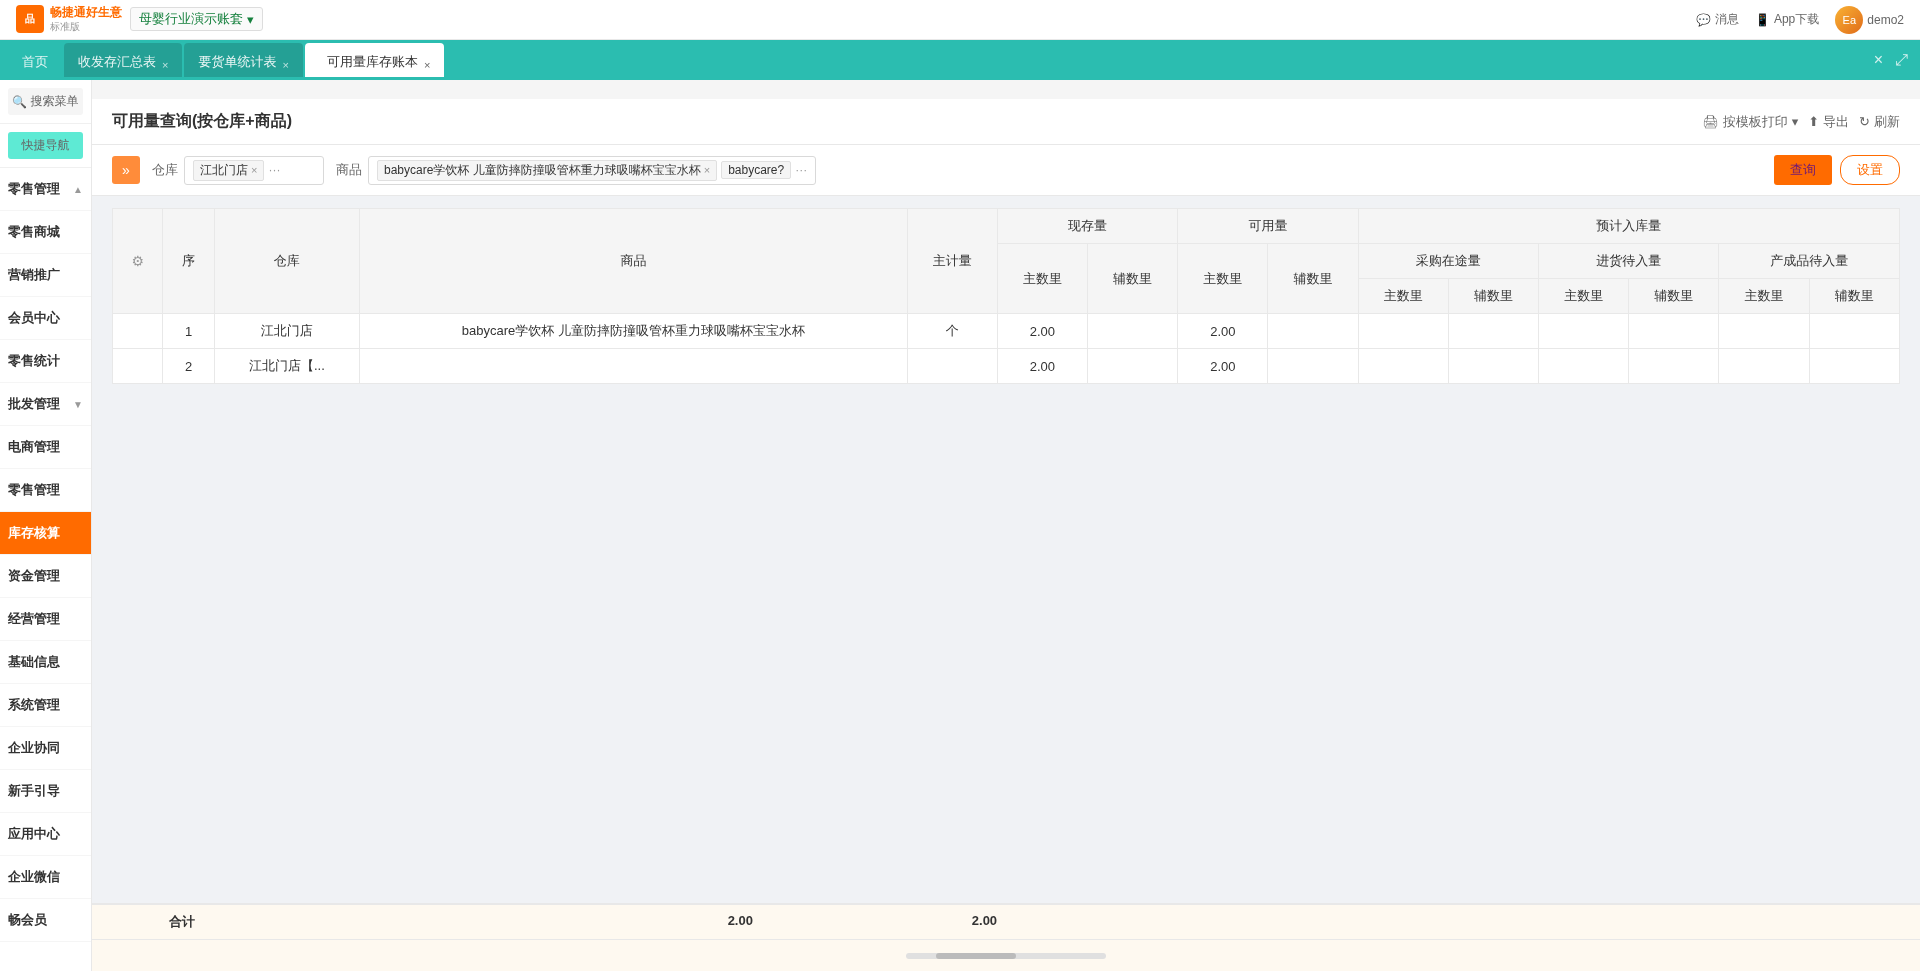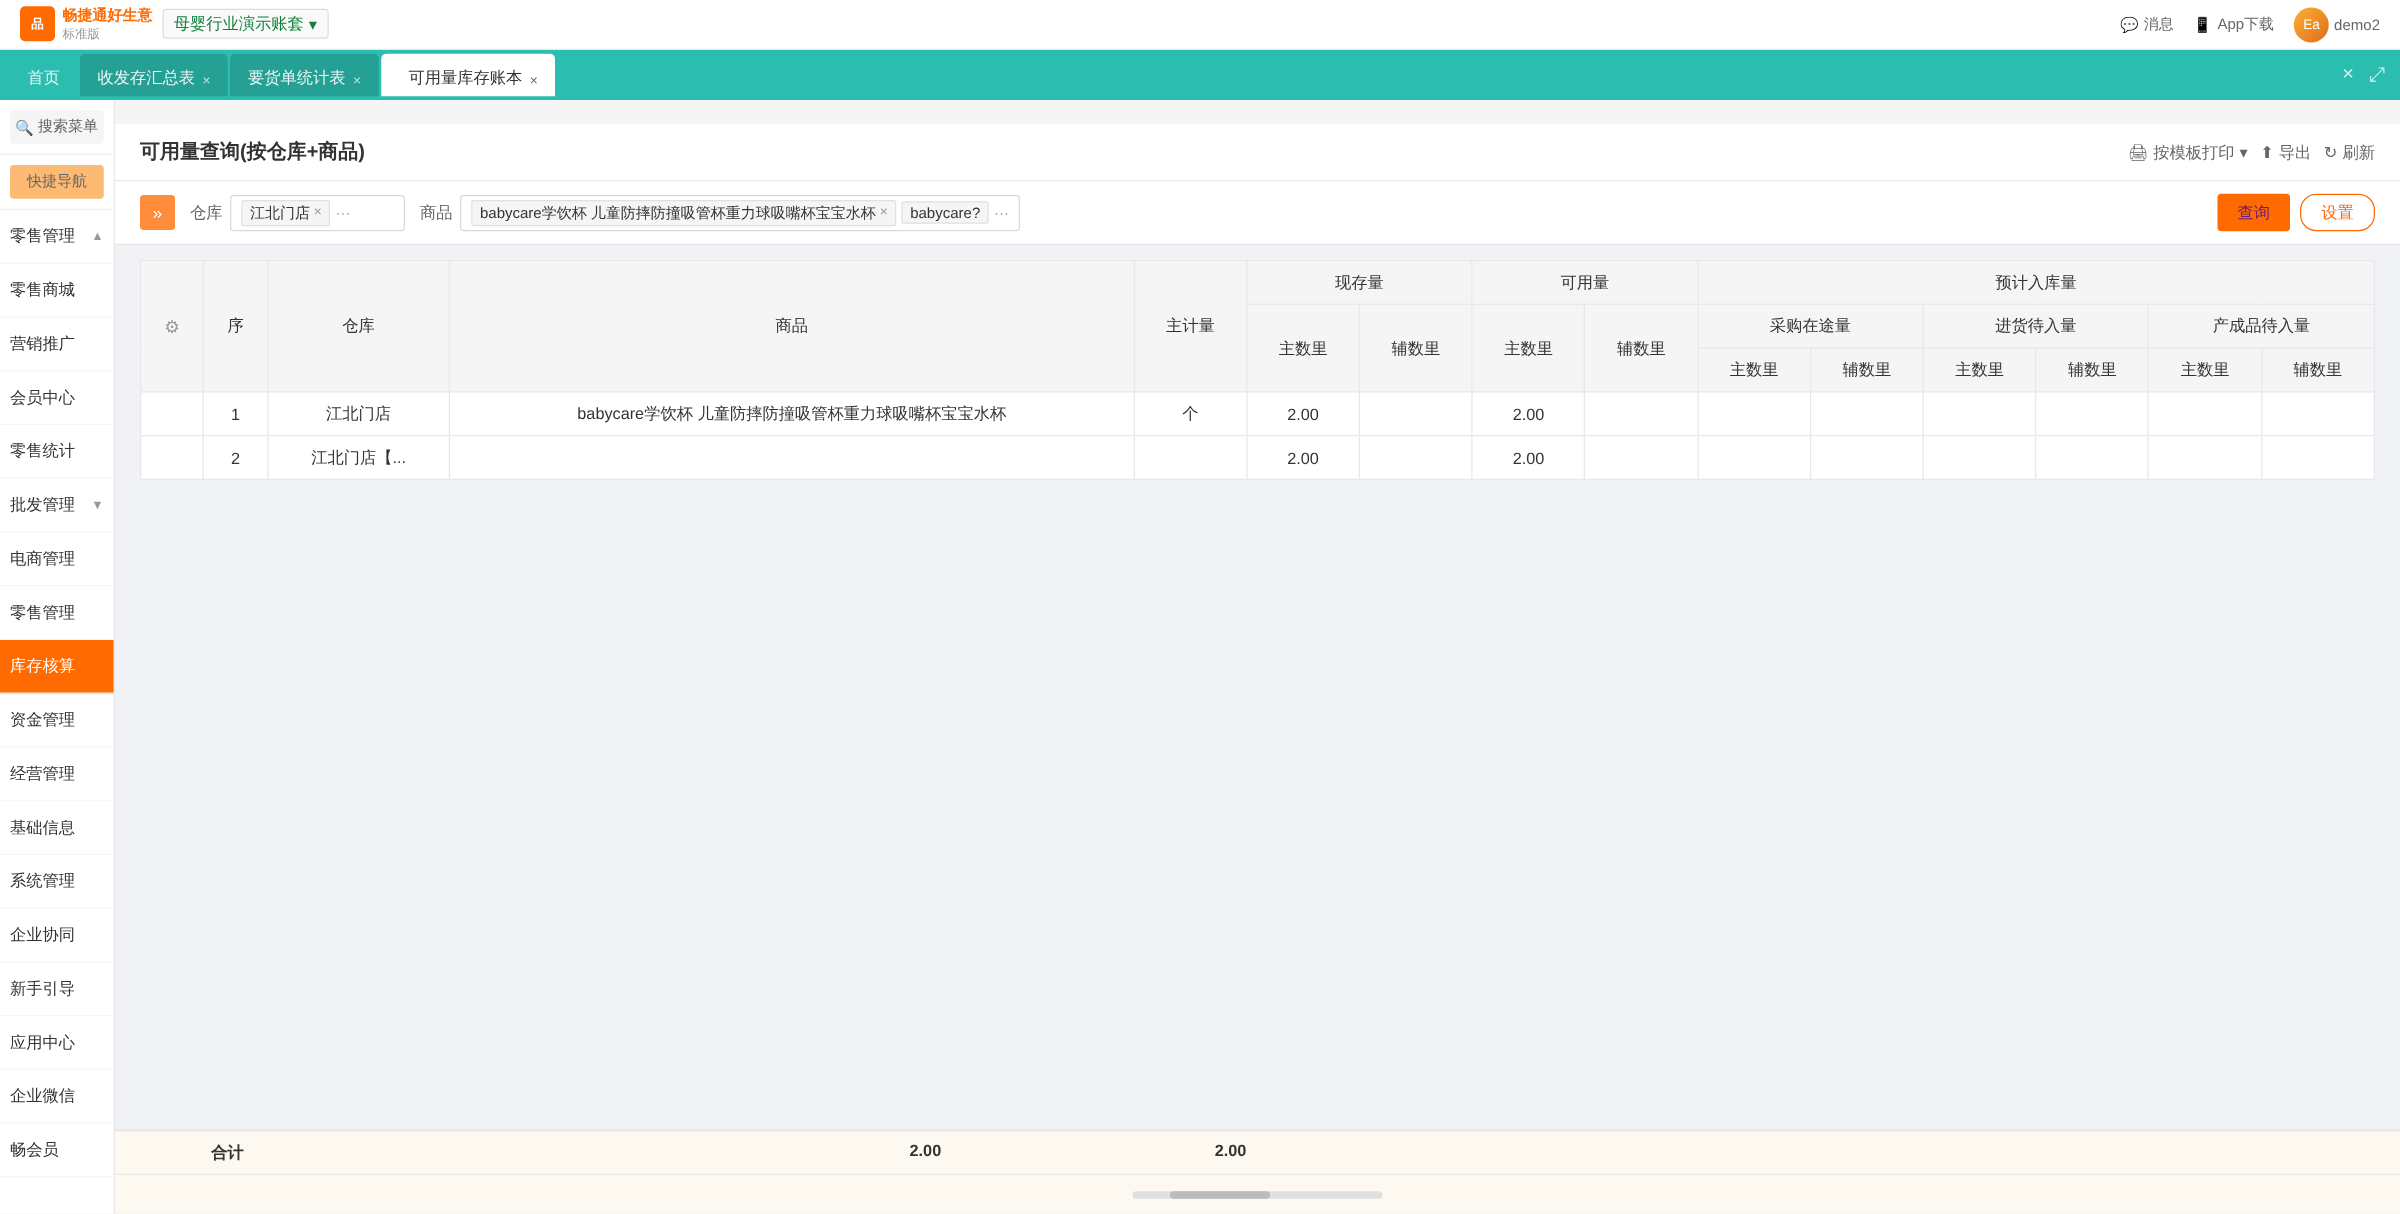--- a/index.html
+++ b/index.html
@@ -69,30 +69,31 @@
       background: #fff;
       border-right: 1px solid #e8e8e8;
       display: flex;
       flex-direction: column;
       flex-shrink: 0;
       overflow-y: auto;
     }
     .sidebar-search { padding: 8px; border-bottom: 1px solid #f0f0f0; }
     .sidebar-search-btn { width: 100%; padding: 5px 0; background: #f5f5f5; border: none; border-radius: 3px; color: #666; font-size: 12px; cursor: pointer; display: flex; align-items: center; justify-content: center; gap: 3px; }
     .sidebar-nav-btn { padding: 8px; border-bottom: 1px solid #f0f0f0; }
-    .sidebar-nav-btn-inner { width: 100%; padding: 5px 0; background: #fdba74; border: none; border-radius: 3px; color: #666; font-size: 12px; cursor: pointer; }
+    .sidebar-nav-btn-inner { width: 100%; padding: 5px 0; background: #5eead4; border: none; border-radius: 3px; color: #666; font-size: 12px; cursor: pointer; }
     .sidebar-menu-item {
       padding: 12px 8px;
       display: flex;
       align-items: center;
       justify-content: space-between;
       cursor: pointer;
       color: #333;
       font-size: 13px;
       border-bottom: 1px solid #f5f5f5;
+      font-weight: bold;
     }
     .sidebar-menu-item.active { background: #ff6b00; color: #fff; }
     .sidebar-menu-item.has-arrow { }
     .sidebar-arrow { font-size: 10px; color: #999; }
 
     
     .content-area {
       flex: 1;
       display: flex;
       flex-direction: column;

